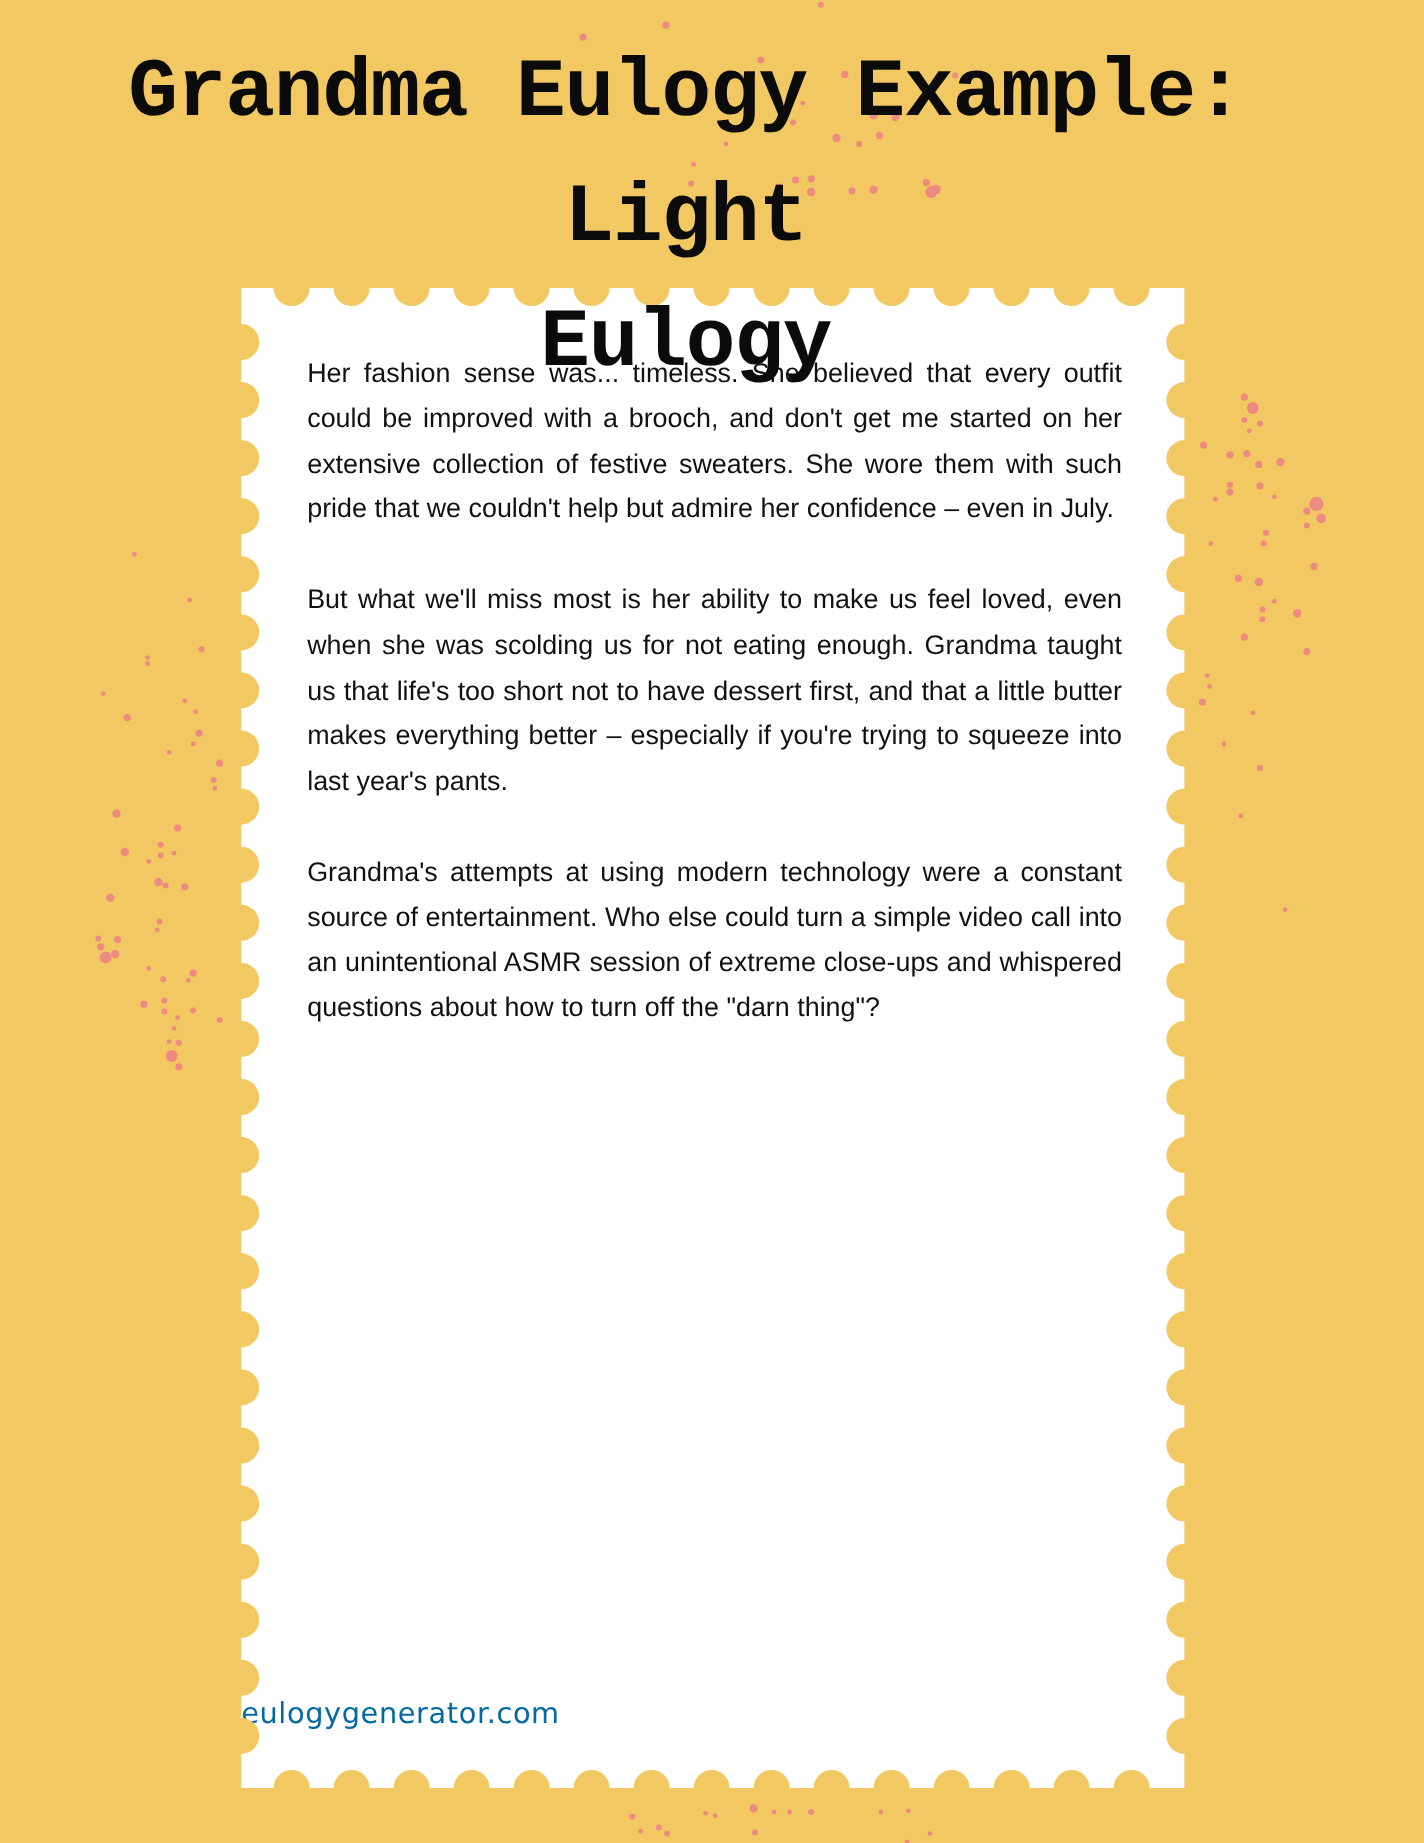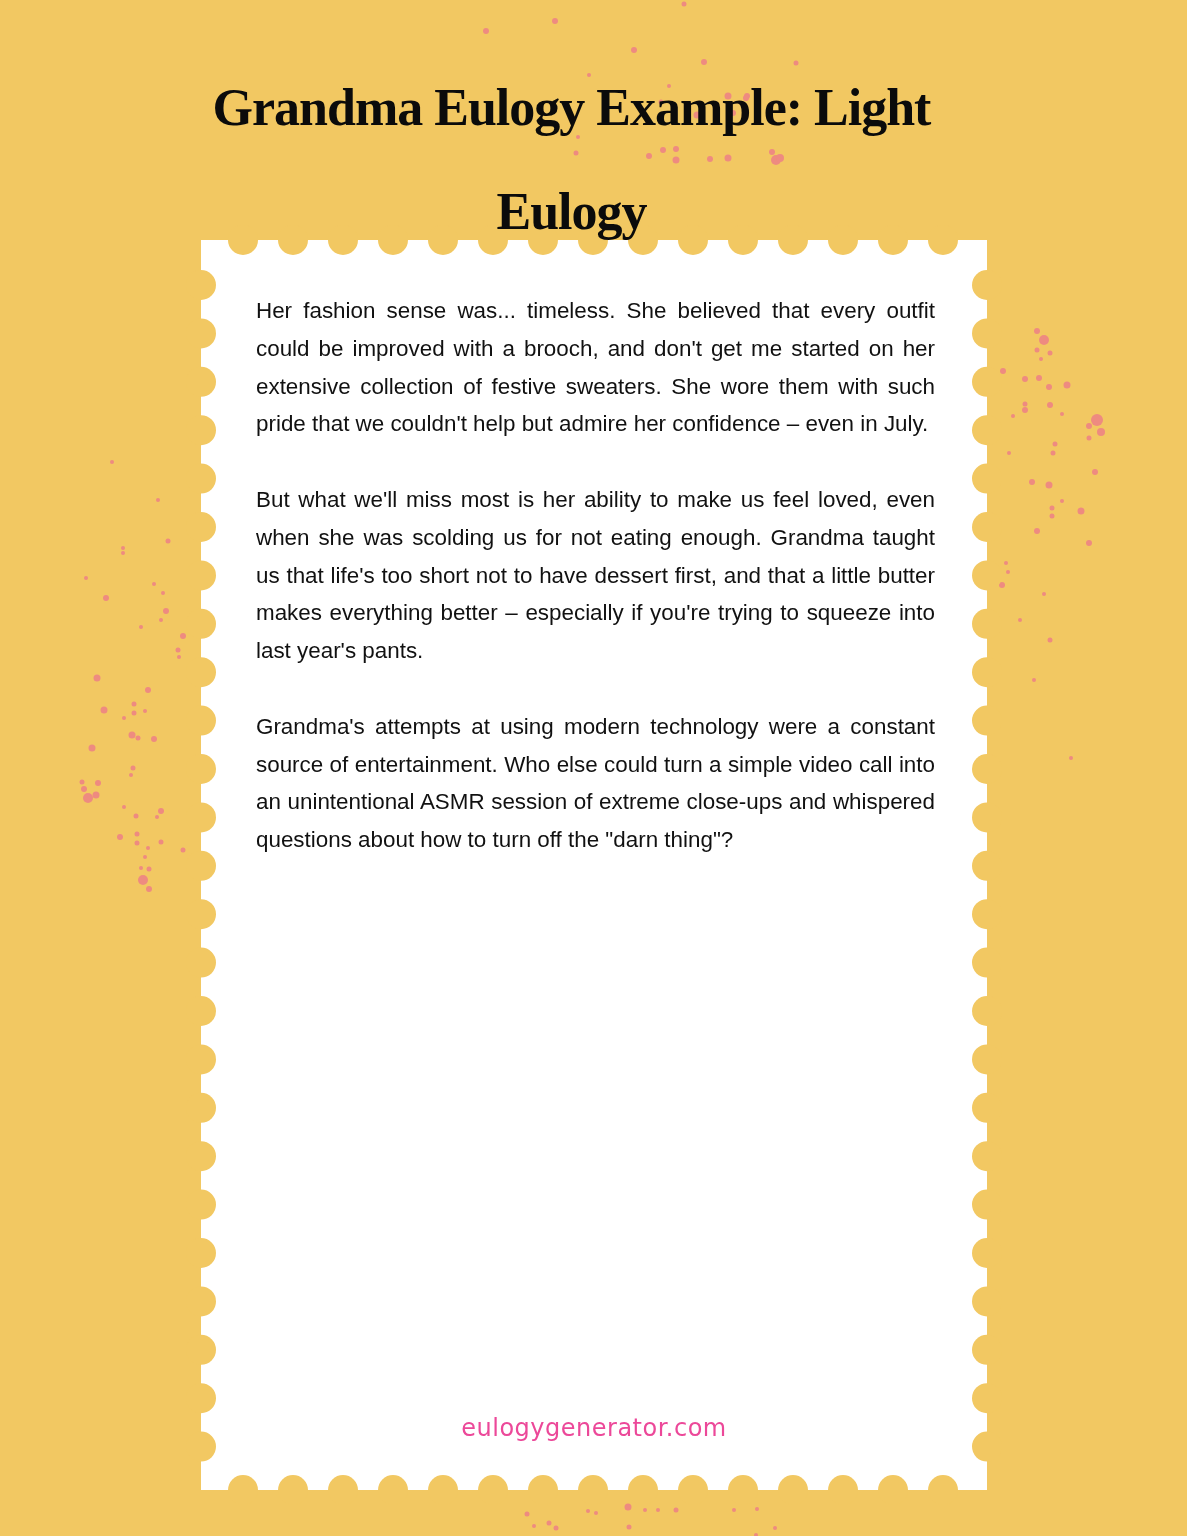--- a/index.html
+++ b/index.html
@@ -10,26 +10,26 @@
       width: 1187px;
       height: 1536px;
       background: #F2C862;
       position: relative;
       overflow: hidden;
       font-family: "Liberation Sans", sans-serif;
     }
     .page-title {
       position: absolute;
       left: 0;
-      top: 56px;
+      top: 26px;
       width: 1143px;
       text-align: center;
-      font-family: Liberation Serif, serif;
+      font-family: Liberation Mono, monospace;
       font-weight: bold;
-      font-size: 52px;
+      font-size: 69px;
       line-height: 104px;
       color: #0b0b0b;
       letter-spacing: -1px;
       margin: 0;
       z-index: 3;
     }
     .splatter {
       position: absolute;
       left: 0; top: 0;
       width: 1187px; height: 1536px;
@@ -64,24 +64,23 @@
       z-index: 3;
     }
     .body-text p {
       margin: 0 0 37.8px 0;
     }
     .footer-url {
       position: absolute;
       left: 0;
       width: 786px;
       top: 1174px;
-      text-align: center;
       font-family: "DejaVu Sans", sans-serif;
       font-size: 24px;
-      color: #ec4899;
+      color: #0369a1;
       letter-spacing: 0.5px;
       z-index: 3;
     }
   </style>
 </head>
 <body>
 
 <svg class="splatter" viewBox="0 0 1187 1536" xmlns="http://www.w3.org/2000/svg">
   <g fill="#EE8B80">
 

